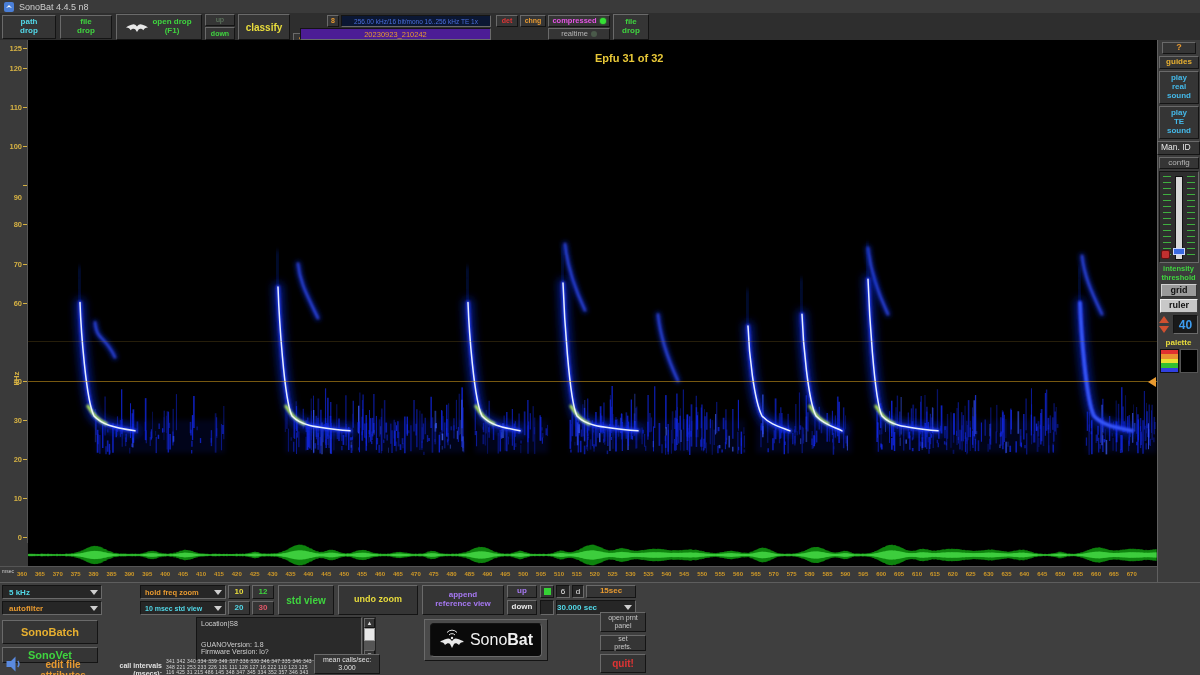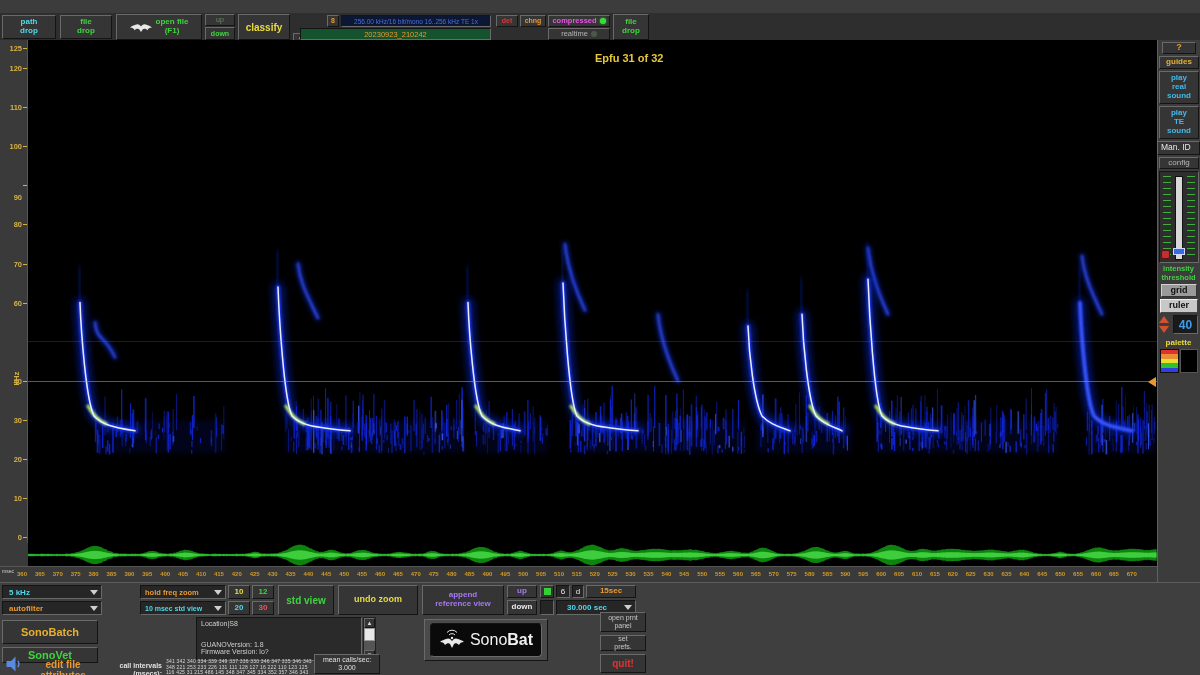--- a/index.html
+++ b/index.html
@@ -48,42 +48,49 @@
          border-right:8px solid #e89a30; }
   .ticks-v { background:repeating-linear-gradient(to bottom,#3fae3f 0 1px,transparent 1px 6px); }
   .intervals-row { font-size:5px; line-height:5.5px; color:#d8d8d8; letter-spacing:0.2px;
          white-space:nowrap; overflow:hidden;}
 </style>
 </head>
 <body>
 
 <div id="app">
 
+  <div class="abs titlebar">
+    <svg width="10" height="10" viewBox="0 0 10 10">
+        <rect x="0" y="0" width="10" height="10" rx="2" fill="#4a7fd8"></rect>
+        <path d="M5 3 L2 6 L5 5 L8 6 Z" fill="#fff"></path>
+      </svg>
+    <span>SonoBat 4.4.5 n8</span>
+  </div>
 
   <div class="abs toolbar"></div>
   <div class="abs btn pre cyan b" style="left:2px;top:15px;width:54px;height:24px;font-size:8px;">path
 drop</div>
   <div class="abs btn pre green b" style="left:60px;top:15px;width:52px;height:24px;font-size:8px;">file
 drop</div>
   <div class="abs btn" style="left:116px;top:14px;width:86px;height:26px;gap:4px;">
     <svg width="22" height="13" viewBox="0 0 24 14">
         <path d="M12 6 C10 3 8 3 6 4 C4 5 2 5 0 7 C3 7 4 8 5 10 C7 8 9 8 10 9 L12 12 L14 9 C15 8 17 8 19 10 C20 8 21 7 24 7 C22 5 20 5 18 4 C16 3 14 3 12 6 Z" fill="#e8e8e8"></path>
       </svg>
-    <span class="green b pre" style="font-size:8px;">open file
+    <span class="green b pre" style="font-size:8px;">open drop
 (F1)</span>
   </div>
   <div class="abs btn" style="left:205px;top:14px;width:30px;height:12px;font-size:7px;color:#6a8a6a;">up</div>
   <div class="abs btn green b" style="left:205px;top:27px;width:30px;height:13px;font-size:7px;">down</div>
   <div class="abs btn yellow b" style="left:238px;top:14px;width:52px;height:26px;font-size:10px;">classify</div>
   <div class="abs btn orange b" style="left:293px;top:33px;width:32px;height:12px;font-size:8px;">show</div>
   <div class="abs btn orange b" style="left:327px;top:15px;width:12px;height:12px;font-size:7px;">8</div>
   <div class="abs inset" style="left:341px;top:15px;width:150px;height:12px;background:#0b1733;justify-content:center;">
     <span class="blue" style="font-size:6.5px;">256.00 kHz/16 bit/mono    16..256 kHz    TE    1x</span>
   </div>
-  <div class="abs inset" style="left:300px;top:28px;width:191px;height:12px;background:#14532d;justify-content:center;">
+  <div class="abs inset" style="left:300px;top:28px;width:191px;height:12px;background:#4c1d95;justify-content:center;">
     <span class="orange" style="font-size:7.5px;">20230923_210242</span>
   </div>
   <div class="abs btn red b" style="left:496px;top:15px;width:22px;height:12px;font-size:7px;">det</div>
   <div class="abs btn orange b" style="left:520px;top:15px;width:26px;height:12px;font-size:7px;">chng</div>
   <div class="abs btn" style="left:548px;top:15px;width:62px;height:12px;gap:3px;">
     <span class="magenta b" style="font-size:7.5px;">compressed</span>
     <span style="width:6px;height:6px;border-radius:50%;background:#35e035;box-shadow:0 0 2px #35e035;"></span>
   </div>
   <div class="abs btn" style="left:548px;top:28px;width:62px;height:12px;gap:3px;">
     <span class="gray" style="font-size:7.5px;">realtime</span>
@@ -1100,21 +1107,21 @@
   <div class="abs btn purple b" style="left:507px;top:585px;width:30px;height:13px;font-size:8px;">up</div>
   <div class="abs btn white b" style="left:507px;top:600px;width:30px;height:15px;font-size:8px;">down</div>
   <div class="abs btn" style="left:540px;top:585px;width:14px;height:13px;">
     <span style="width:7px;height:7px;background:#35d035;"></span>
   </div>
   <div class="abs inset white" style="left:556px;top:585px;width:14px;height:13px;justify-content:center;font-size:8px;">6</div>
   <div class="abs inset white" style="left:572px;top:585px;width:12px;height:13px;justify-content:center;font-size:8px;">d</div>
   <div class="abs btn orange b" style="left:586px;top:585px;width:50px;height:13px;font-size:8px;">15sec</div>
   <div class="abs inset" style="left:540px;top:600px;width:14px;height:15px;"></div>
   <div class="abs inset" style="left:556px;top:600px;width:80px;height:15px;">
-    <span class="cyan b" style="font-size:8px;padding-left:10px;">30.000 sec</span>
+    <span class="cyan b" style="font-size:8px;">30.000 sec</span>
     <span class="dd-arrow"></span>
   </div>
 
   <div class="abs btn b" style="left:2px;top:620px;width:96px;height:24px;font-size:11px;color:#e8b030;">SonoBatch</div>
   <div class="abs btn green b" style="left:2px;top:647px;width:96px;height:16px;font-size:11px;">SonoVet</div>
   <div class="abs" style="left:3px;top:655px;width:24px;height:20px;top:655px;">
     <svg width="22" height="18" viewBox="0 0 12 12">
         <polygon points="1,4 4,4 7,1 7,11 4,8 1,8" fill="#5a8ae0"></polygon>
         <path d="M8.5 4 A3.2 3.2 0 0 1 8.5 8" stroke="#5a8ae0" stroke-width="1" fill="none"></path>
       </svg>

